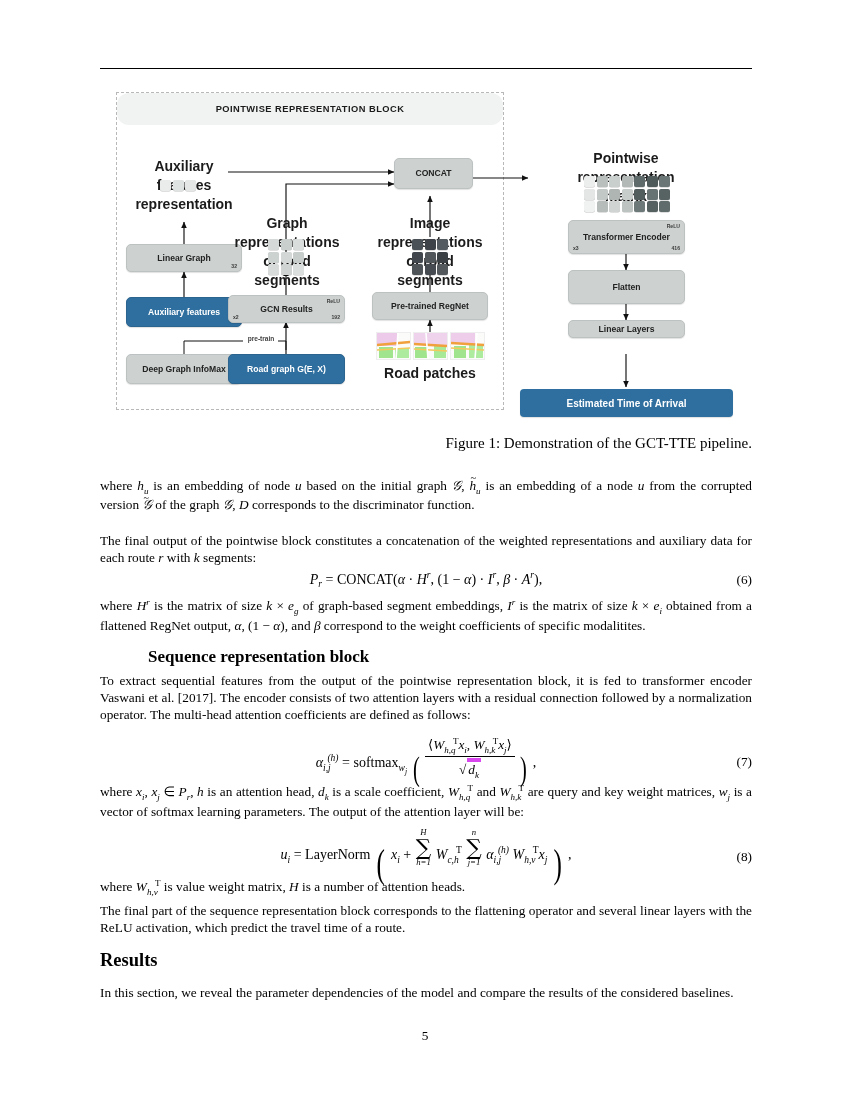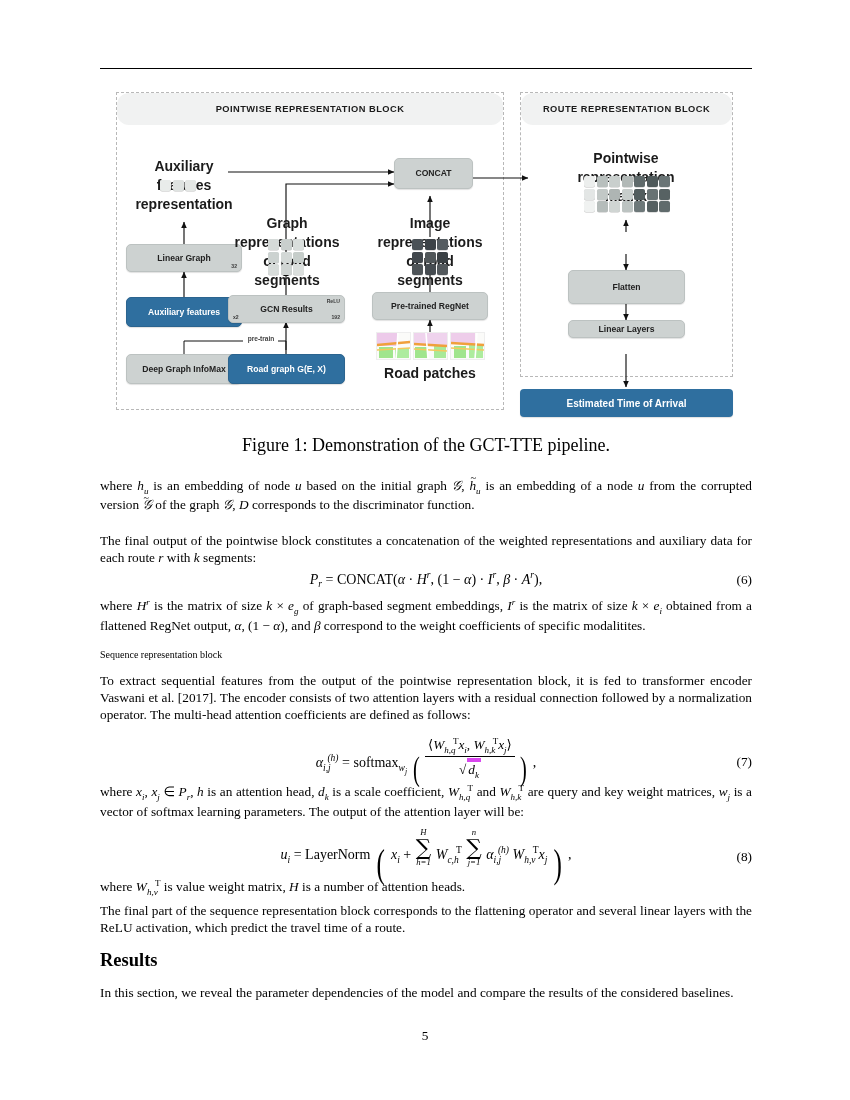--- a/index.html
+++ b/index.html
@@ -200,34 +200,35 @@
     font-size: 10px;
     box-shadow: 0 1px 1px rgba(0,0,0,0.12);
   }
 
   
   .caption {
     position: absolute;
     left: 100px;
     top: 435px;
     width: 652px;
-    text-align: center;
-    font-size: 18px;
+    text-align: right;
+    font-size: 15px;
   }
   .para {
     position: absolute;
     left: 100px;
     width: 652px;
     font-size: 13.3px;
     line-height: 1.27;
     text-align: justify;
   }
   .bold-head {
-    font-weight: normal;
-    font-size: 10px;
+    font-weight: bold;
+    font-size: 17px;
+    margin-left: 48px;
   }
   h2.section {
     position: absolute;
     left: 100px;
     margin: 0;
     font-size: 18.5px;
     font-weight: bold;
     font-family: "Liberation Serif", serif;
   }
 
@@ -311,23 +312,20 @@
 <div class="page">
 
   <div class="rule"></div>
 
   <div class="figure">
 
     <div class="block" id="pointwise-block">
       <div class="block-header">POINTWISE REPRESENTATION BLOCK</div>
     </div>
 
-    <div class="block" id="route-block">
-      <div class="block-header">ROUTE REPRESENTATION BLOCK</div>
-    </div>
 
     <svg class="arrows" viewBox="0 0 652 330">
       <defs>
         <marker id="ah" markerWidth="7" markerHeight="7" refX="5.6" refY="2.6" orient="auto">
           <path d="M0,0 L5.8,2.6 L0,5.2 z" fill="#111"></path>
         </marker>
       </defs>
       <g stroke="#111" stroke-width="1.15" fill="none" marker-end="url(#ah)">
 
         <path d="M84,205 L84,180"></path>
@@ -492,20 +490,26 @@
         <div class="cell" style="background: rgb(87, 98, 99);"></div>
         <div class="cell" style="background: rgb(240, 242, 241);"></div>
         <div class="cell" style="background: rgb(181, 188, 186);"></div>
         <div class="cell" style="background: rgb(208, 213, 211);"></div>
         <div class="cell" style="background: rgb(188, 195, 193);"></div>
         <div class="cell" style="background: rgb(109, 120, 121);"></div>
         <div class="cell" style="background: rgb(85, 96, 97);"></div>
         <div class="cell" style="background: rgb(96, 107, 108);"></div>
       </div>
 
+    <div class="node gray" style="left:468px; top:128px; width:117px; height:34px;">
+      <span>Transformer Encoder</span>
+      <span class="corner tr">ReLU</span>
+      <span class="corner bl">x3</span>
+      <span class="corner br">416</span>
+    </div>
 
     <div class="node gray" style="left:468px; top:178px; width:117px; height:34px;">
       <span>Flatten</span>
     </div>
 
     <div class="node gray" style="left:468px; top:228px; width:117px; height:18px;">
       <span>Linear Layers</span>
     </div>
 
     <div id="eta-bar">

